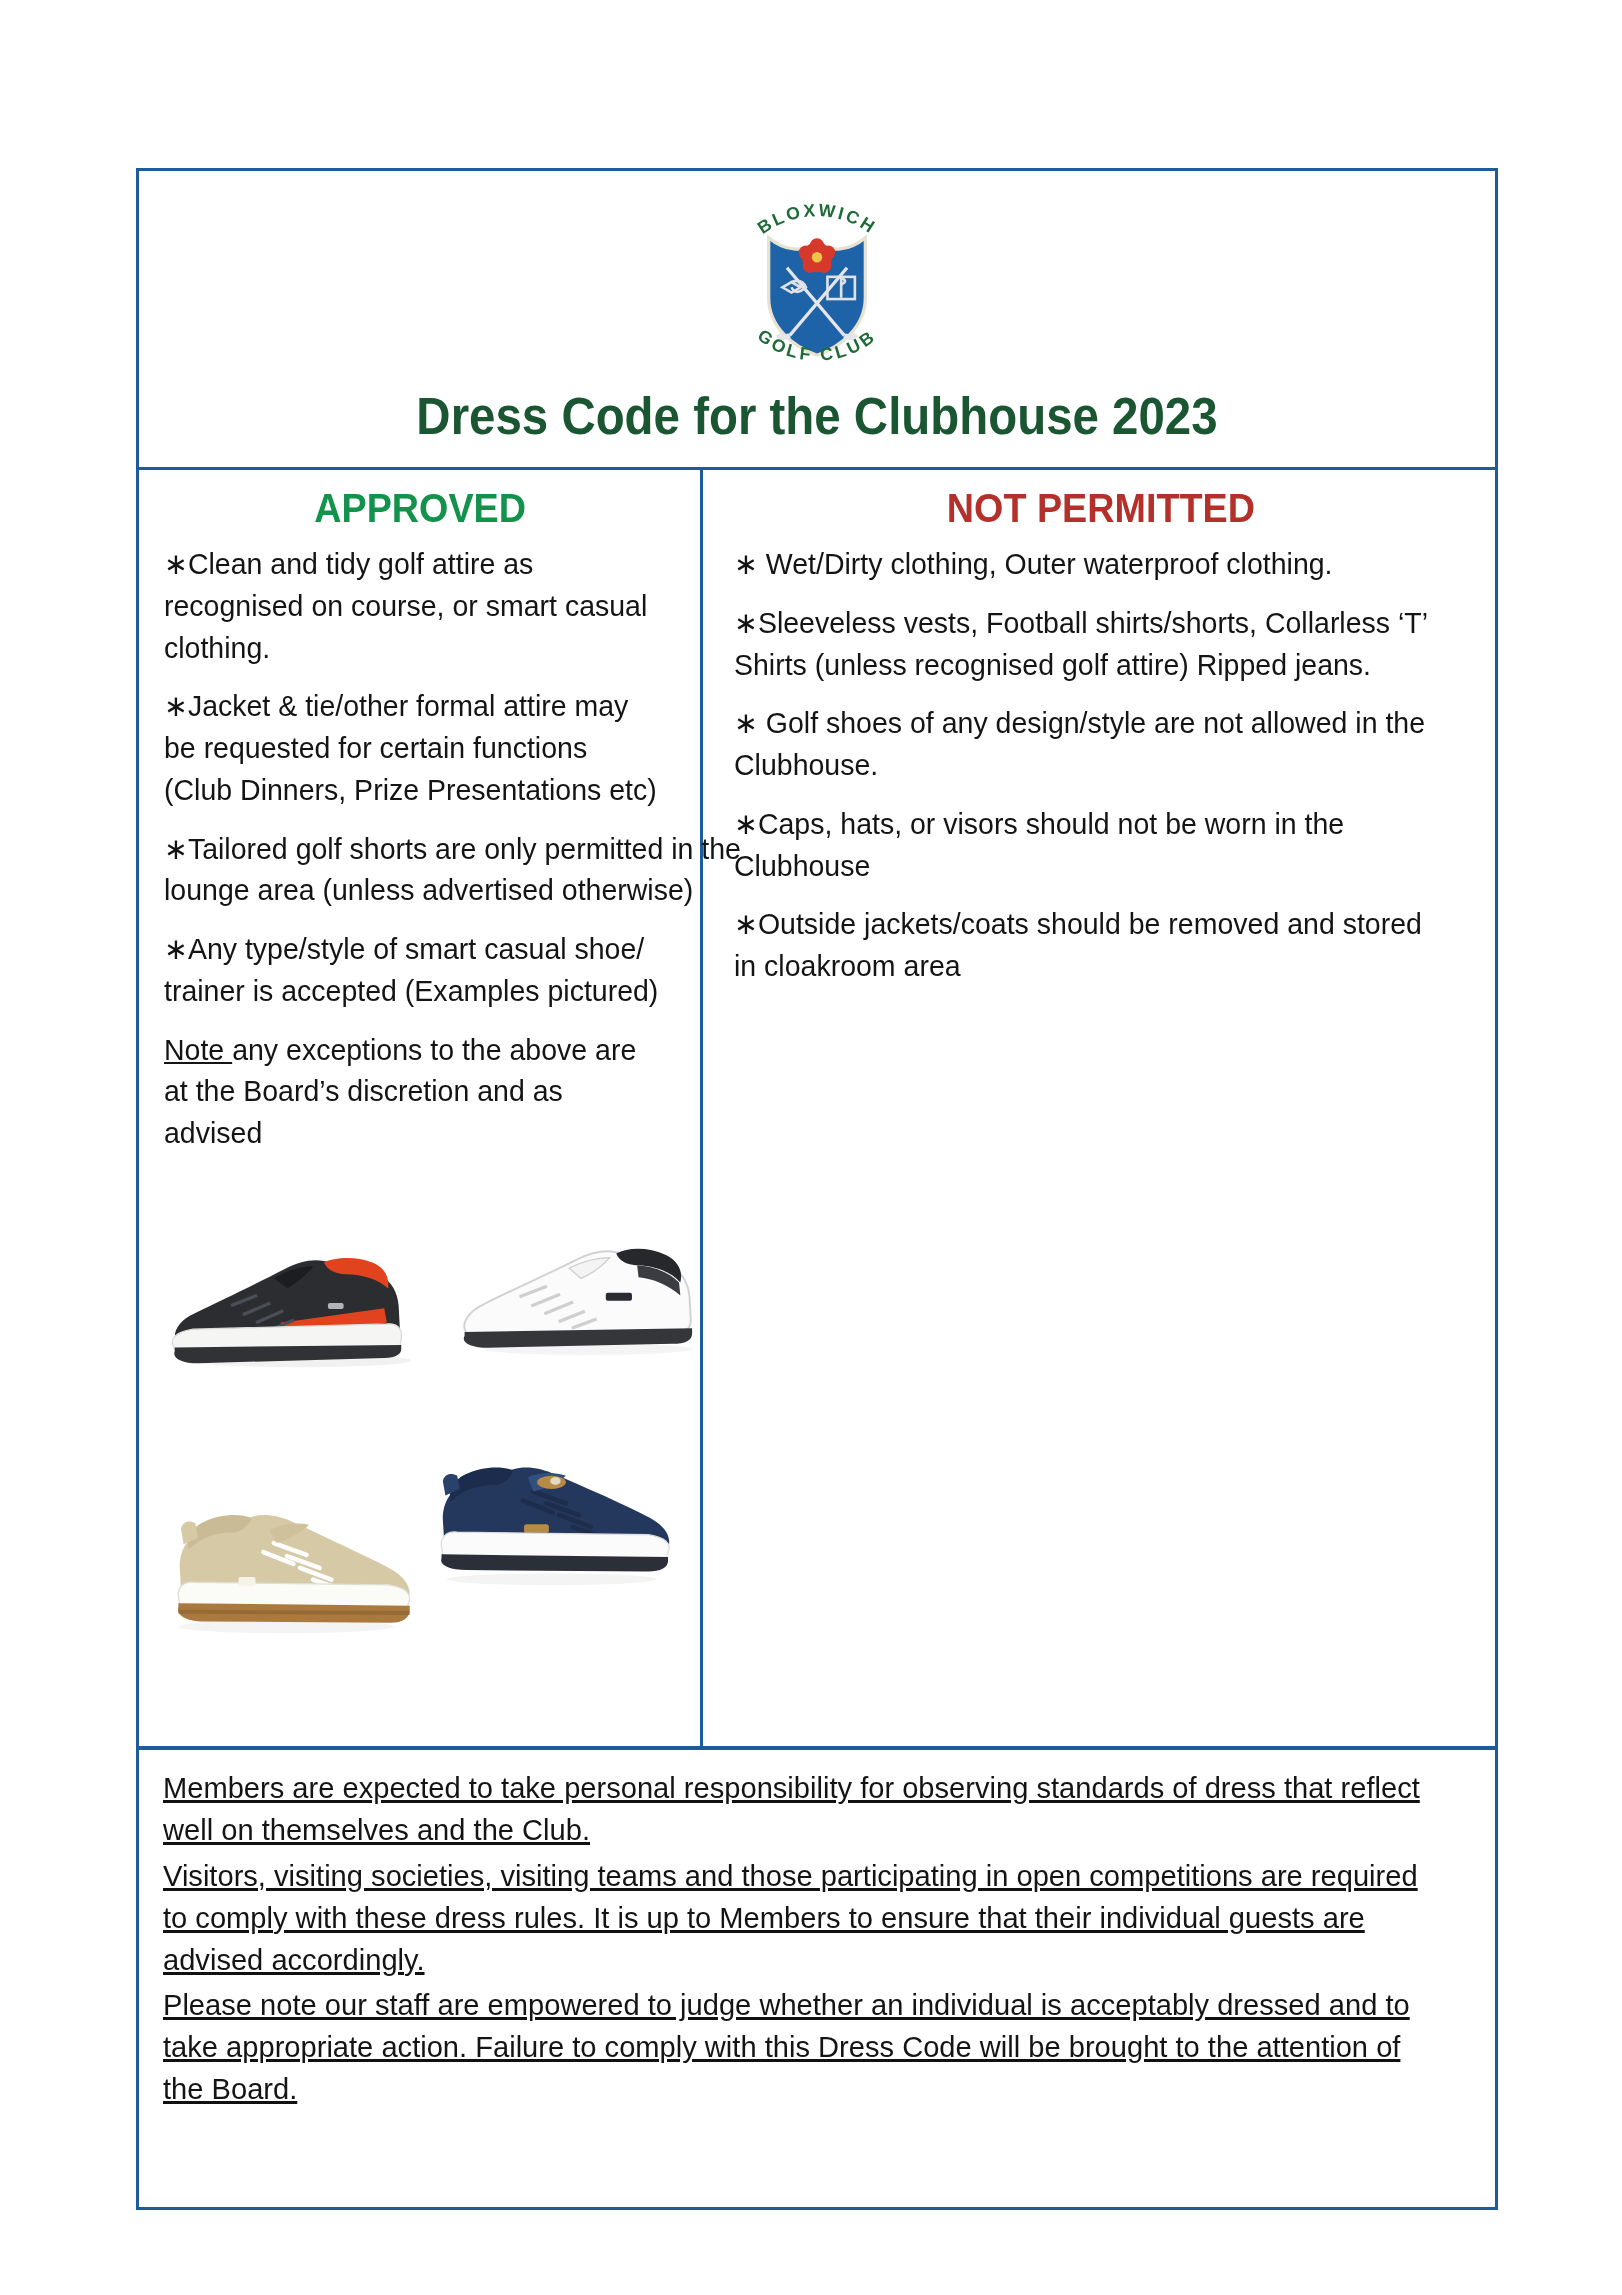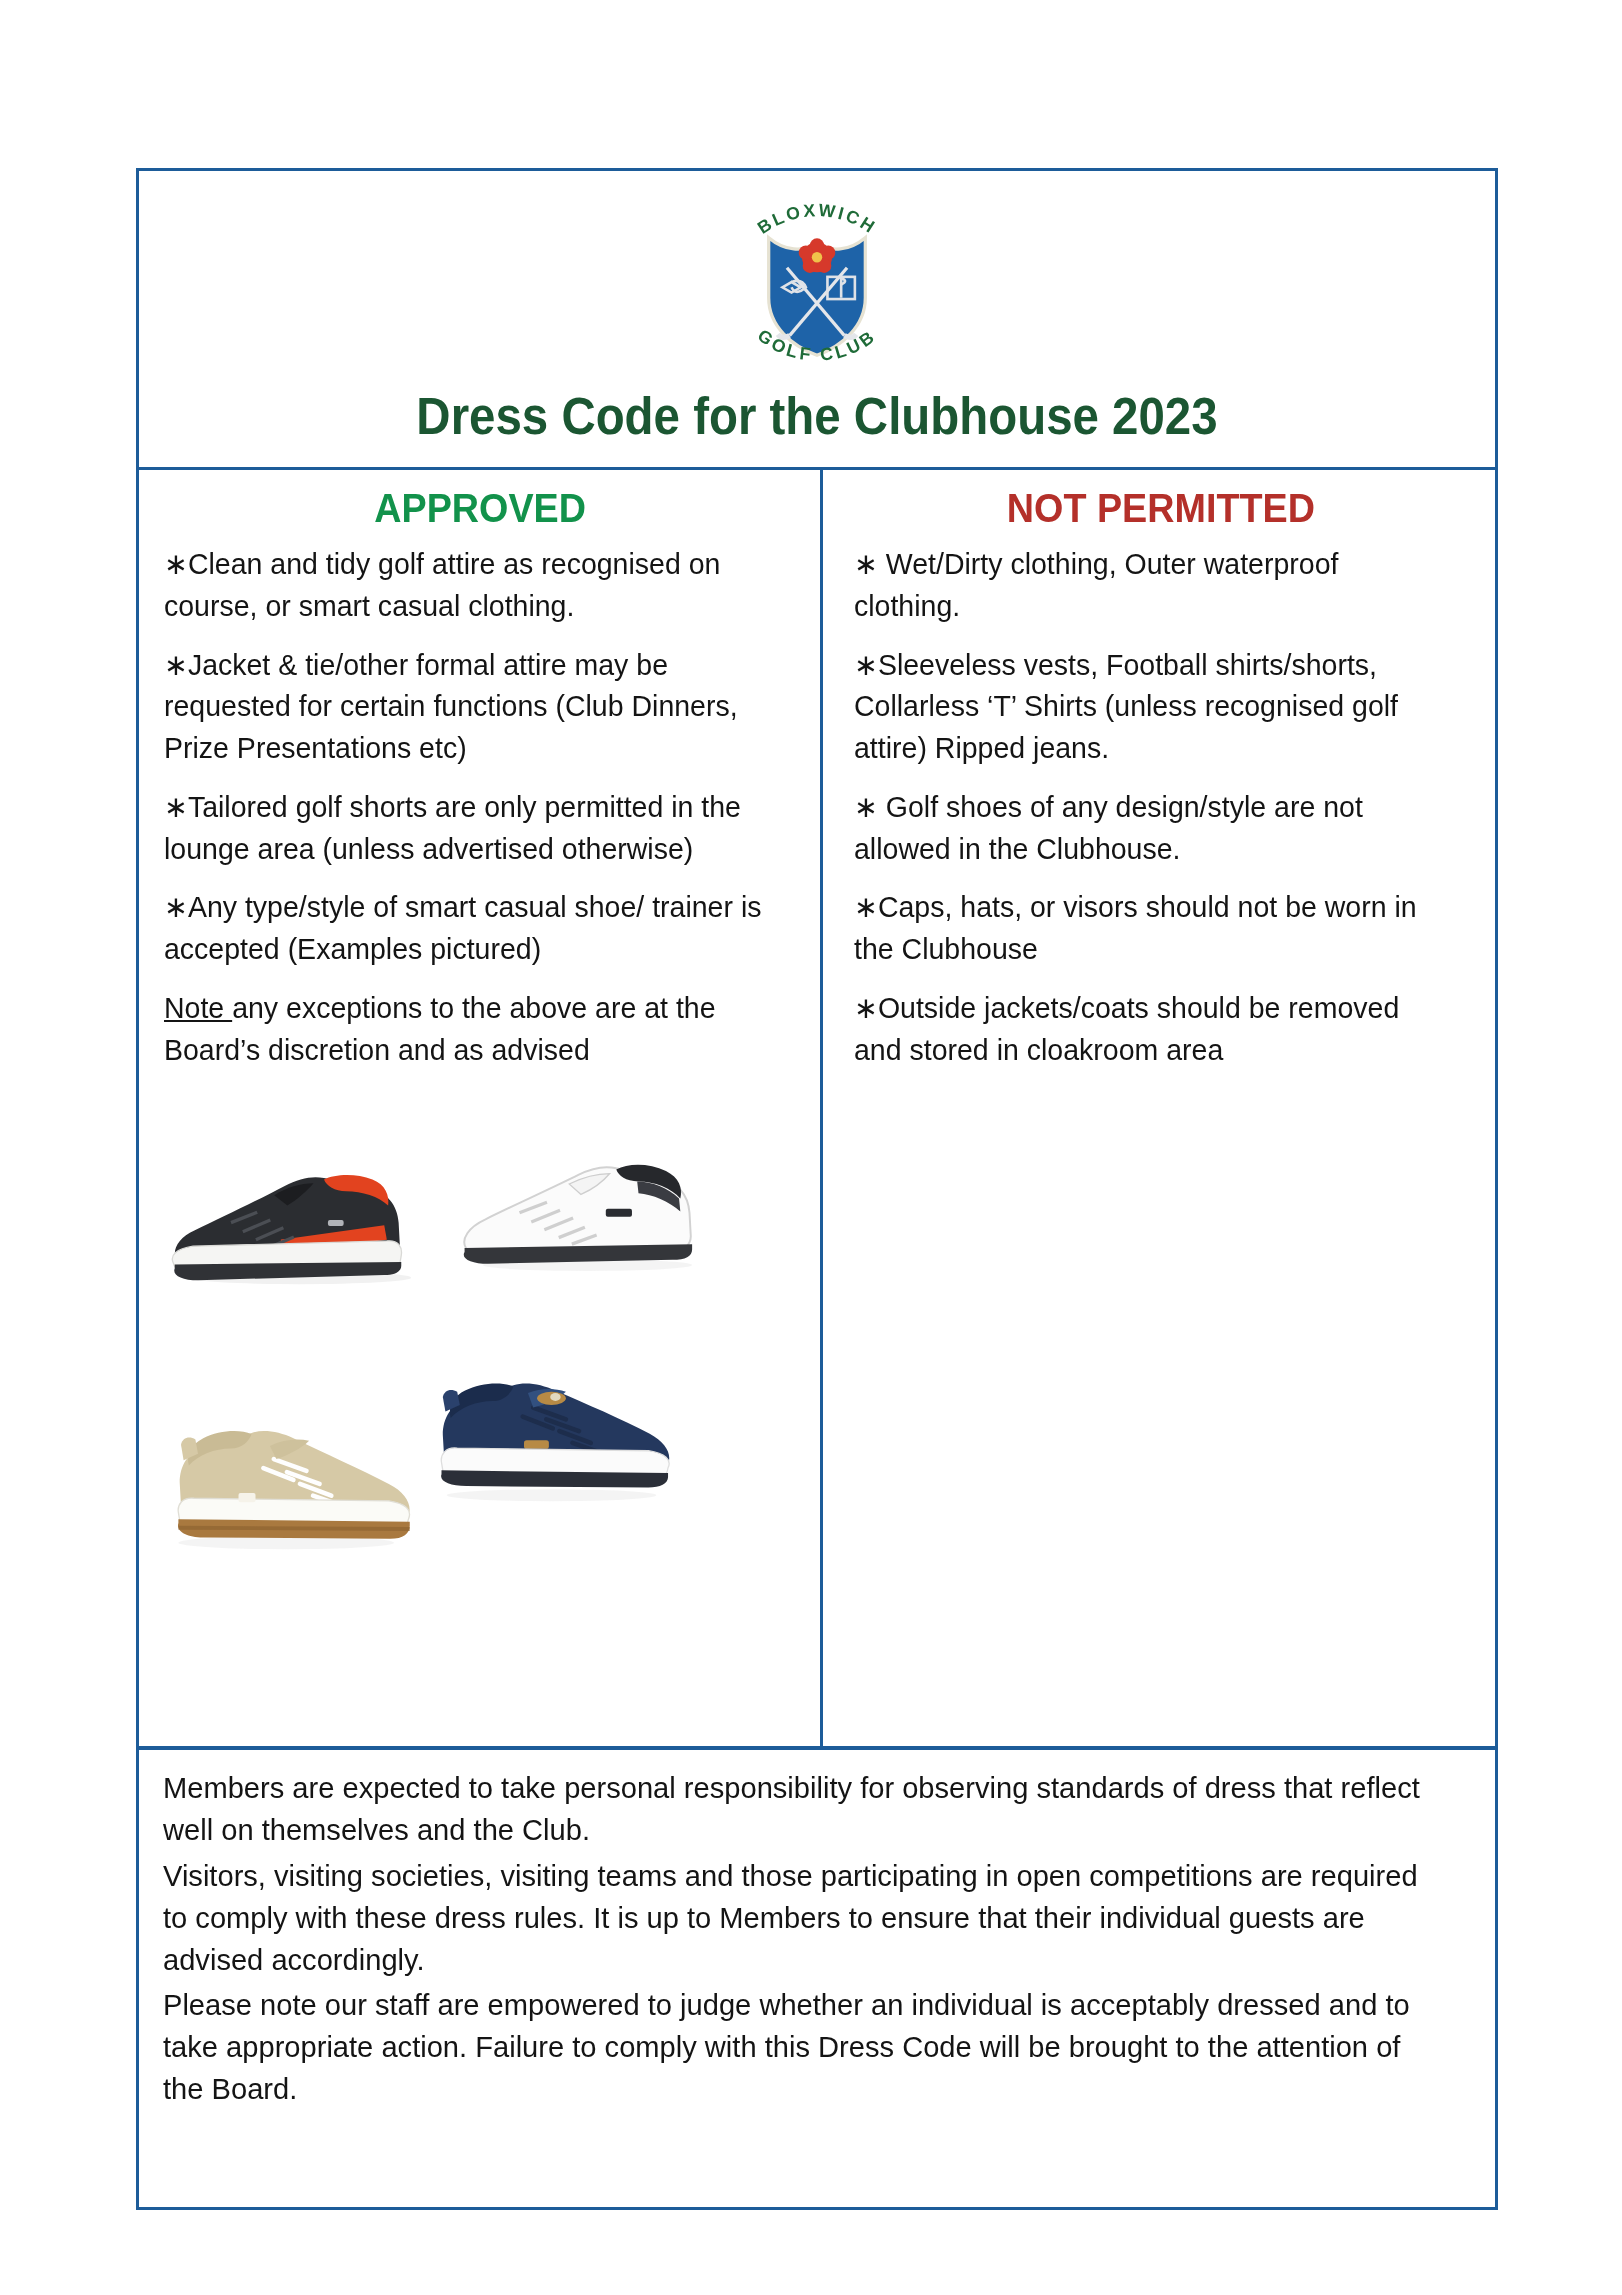--- a/index.html
+++ b/index.html
@@ -65,21 +65,21 @@
   .columns {
     display: flex;
     height: 1276px;
     position: relative;
   }
   .col {
     box-sizing: border-box;
     position: relative;
   }
   .col-left {
-    width: 681px;
+    width: 561px;
     padding: 3.9px 11.8px 0 13px;
   }
   .col-divider {
     width: 3.3px;
     background: #1d5c99;
     flex: 0 0 3.3px;
   }
   .col-right {
     flex: 1;
     padding: 3.9px 15.7px 0 18.3px;
@@ -129,20 +129,21 @@
   }
   .shoe svg { display: block; }
   .shoe-1 { left: 6.5px;  top: 6.5px; }
   .shoe-2 { left: 298px; top: 0px; }
   .shoe-3 { left: 0px;   top: 262px; }
   .shoe-4 { left: 262px; top: 222px; }
 
   
   .footer {
     padding: 17px 29px 0 23.6px;
+    text-decoration: underline;
   }
   .footer p {
     font-family: "Liberation Sans Narrow", "Liberation Sans", sans-serif;
     font-size: 30px;
     line-height: 1.40;
     margin: 0 0 3.9px 0;
     color: #141414;
     transform: scaleX(0.97);
     transform-origin: left center;
   }

